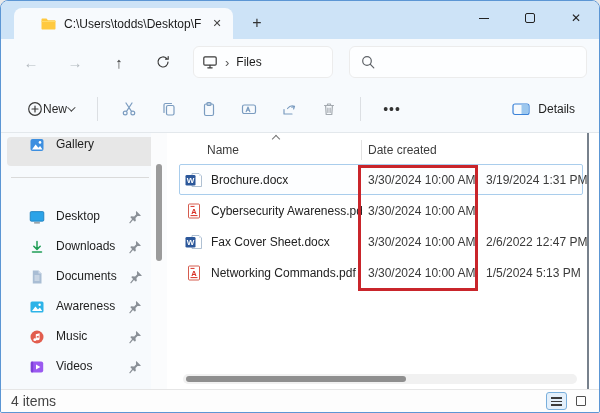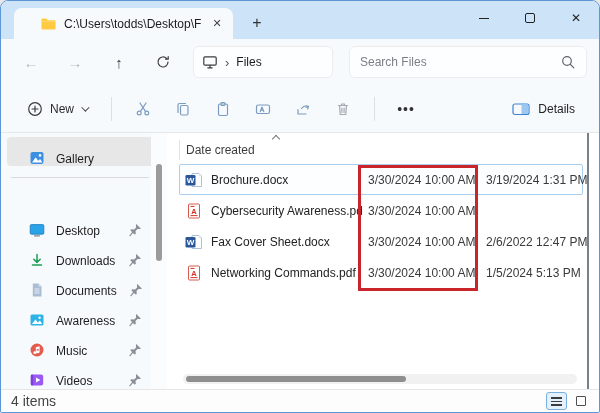--- a/index.html
+++ b/index.html
@@ -42,37 +42,37 @@
   .crumb{ color:#1b1b1b; }
   .searchbox{ flex:1; height:32px; background:#fdfeff; border:1px solid #ececec;
     border-radius:6px; display:flex; align-items:center; padding:0 10px; }
   .searchbox input{ border:none; outline:none; background:transparent; flex:1;
     font-family:"Liberation Sans",sans-serif; font-size:12px; color:#333; }
   .searchbox input::placeholder{ color:#7a7f85; }
 
   
   .toolbar{ height:48px; background:#f7fafd; border-bottom:1px solid #e3e8ec;
     display:flex; align-items:center; padding:0 14px 0 16px; gap:6px; flex-shrink:0; }
-  .new-btn{ display:flex; align-items:center; gap:7px; padding:6px 10px; border-radius:5px; color:#2a2a2a; }
+  .new-btn{ display:flex; align-items:center; padding:6px 10px; border-radius:5px; color:#2a2a2a; }
   .chev-down{ width:6px; height:6px; border-right:1.4px solid #444; border-bottom:1.4px solid #444;
     transform:rotate(45deg) translateY(-2px); display:inline-block; }
   .tb-sep{ width:1px; height:24px; background:#dcdfe3; margin:0 8px; }
   .tb-btn{ width:34px; height:32px; display:flex; align-items:center; justify-content:center; border-radius:5px; }
   .tb-btn svg{ stroke:#7b9cc0; fill:none; stroke-width:1.2; stroke-linecap:round; stroke-linejoin:round; }
   .tb-btn.gray svg{ stroke:#a4aab0; }
   .more-btn{ font-size:14px; letter-spacing:1px; color:#333; }
   .details-btn{ margin-left:auto; display:flex; align-items:center; gap:8px; padding:6px 10px;
     border-radius:5px; color:#222; }
 
   
   .body{ flex:1; display:flex; min-height:0; background:#f7fafd; }
 
   .sidebar{ width:150px; flex-shrink:0; padding-top:3px; }
   .side-item{ height:29px; margin:1px 0 1px 6px; padding:0 8px 0 22px; border-radius:4px;
-    display:flex; align-items:flex-end; gap:11px; color:#1d1d1d; }
+    display:flex; align-items:flex-start; gap:11px; color:#1d1d1d; }
   .side-item.selected{ background:#e7e7e7; margin-right:-8px; }
   .side-item .pin{ margin-left:auto; }
   .side-divider{ height:1px; background:#dadada; margin:11px 2px 14px 10px; }
   .side-gap{ height:16px; }
 
   .side-scroll{ width:16px; flex-shrink:0; position:relative; background:#fbfcfd; }
   .side-scroll .thumb{ position:absolute; left:5px; top:31px; width:6px; height:97px;
     background:#9b9b9b; border-radius:3px; }
 
   .main{ flex:1; position:relative; background:#fff; min-width:0; }
@@ -153,21 +153,20 @@
     </div>
     <div class="addressbar">
       <svg class="icon16" viewBox="0 0 16 16" fill="none" stroke="#3b3b3b" stroke-width="1.2" stroke-linecap="round">
           <rect x="1.8" y="2.8" width="12.4" height="8.4" rx="1.2"></rect>
           <path d="M5.8 13.8h4.4M8 11.4v2.4"></path>
         </svg>
       <span class="crumb-sep">›</span>
       <span class="crumb">Files</span>
     </div>
     <div class="searchbox">
-      <input type="text" placeholder="Search Files" style="">
       <svg class="icon16" viewBox="0 0 16 16" fill="none" stroke="#5f6368" stroke-width="1.2" stroke-linecap="round">
           <circle cx="7" cy="7" r="4.3"></circle>
           <path d="M10.4 10.4 13.8 13.8"></path>
         </svg>
     </div>
   </div>
 
   <div class="toolbar">
     <div class="new-btn">
       <svg class="icon16" viewBox="0 0 16 16" fill="none" stroke="#3a3a3a" stroke-width="1.2" stroke-linecap="round">
@@ -303,20 +302,21 @@
       </div>
     </div>
 
     <div class="side-scroll">
       <div class="thumb"></div>
     </div>
 
     <div class="main">
       <div class="list-header">
         <span class="sort-chevron"></span>
+        <div class="hcell name">Name</div>
         <div class="hcell bordered">Date created</div>
       </div>
       <div class="rows">
 
         <div class="file-row selected">
           <div class="cell-name">
             <svg class="icon18" viewBox="0 0 18 16">
                 <path d="M7 1.5h7l2.5 2.5v10.5H7z" fill="#fff" stroke="#9ab0c6" stroke-width="0.8"></path>
                 <path d="M14 1.5V4h2.5z" fill="#dbe5f1"></path>
                 <rect x="0.5" y="3" width="10" height="10.5" rx="1.3" fill="#2b579a"></rect>

